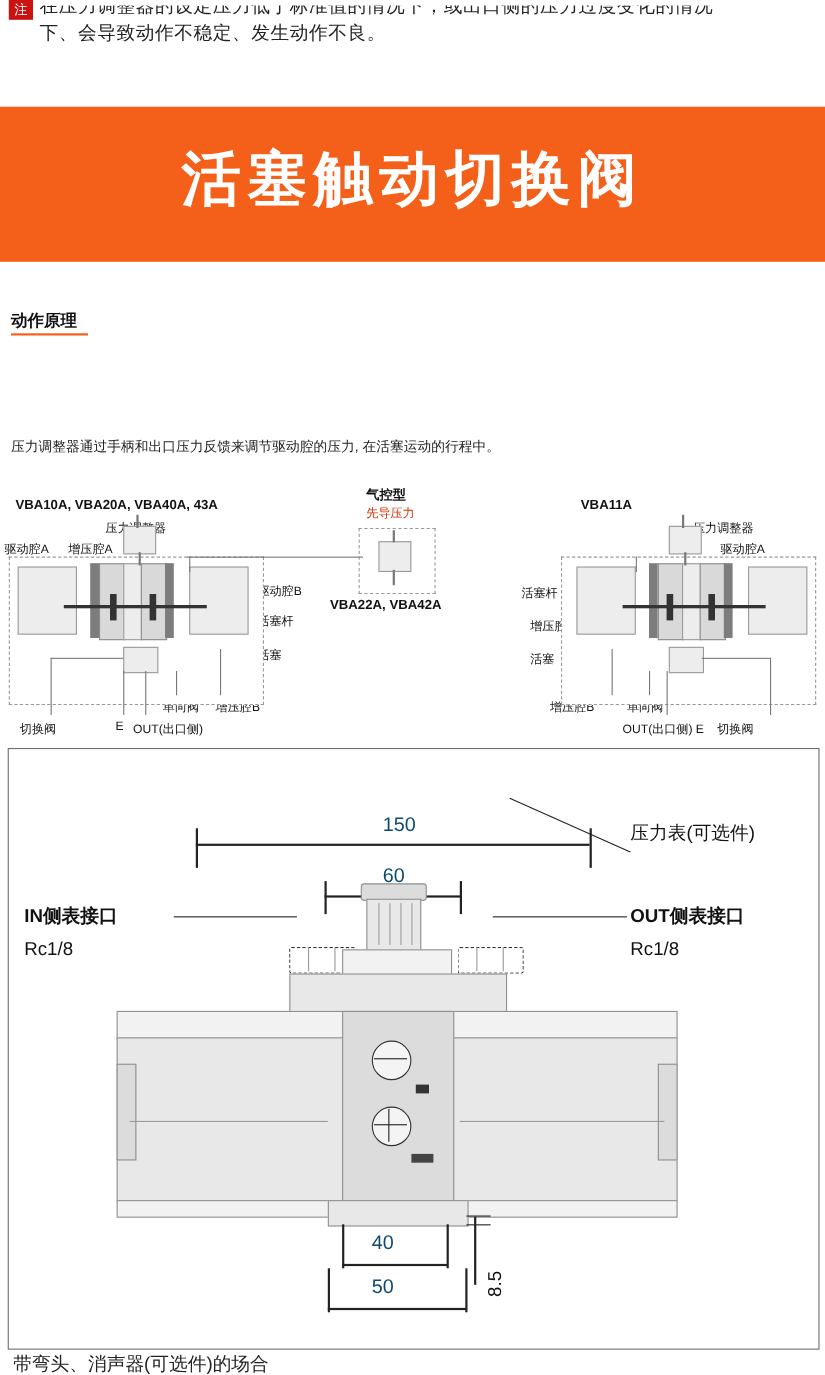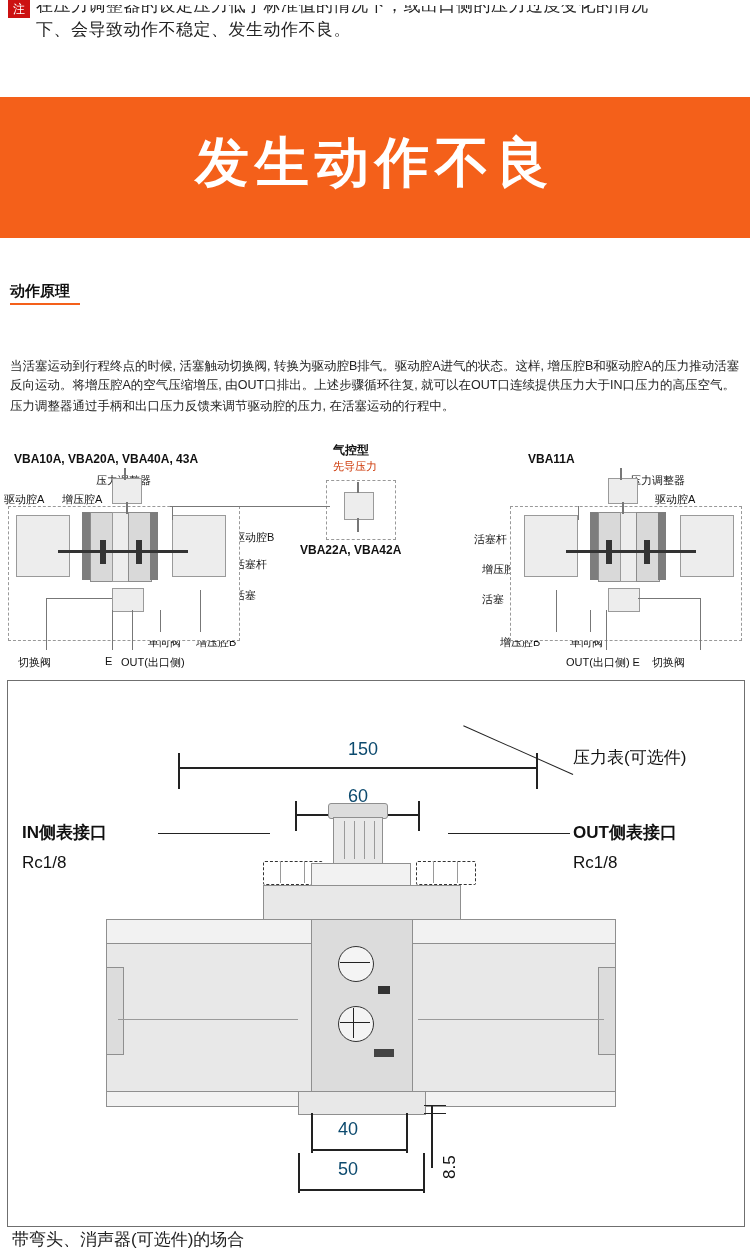--- a/index.html
+++ b/index.html
@@ -97,27 +97,26 @@
 
 <div class="page">
 
   <div class="top-cut">
     <div class="cut-badge">注</div>
     <div class="cut-line1">在压力调整器的设定压力低于标准值的情况下，或出口侧的压力过度变化的情况</div>
     <div class="cut-line2">下、会导致动作不稳定、发生动作不良。</div>
   </div>
 
   <div class="banner">
-    <div class="banner-title">发生动作不良</div>
+    <div class="banner-title">活塞触动切换阀</div>
   </div>
 
   <div class="sec-head">动作原理</div>
   <div class="sec-head-rule"></div>
 
-  <div class="para" id="p2">当活塞运动到行程终点的时候, 活塞触动切换阀, 转换为驱动腔B排气。驱动腔A进气的状态。这样, 增压腔B和驱动腔A的压力推动活塞反向运动。将增压腔A的空气压缩增压, 由OUT口排出。上述步骤循环往复, 就可以在OUT口连续提供压力大于IN口压力的高压空气。</div>
   <div class="para" id="p3">压力调整器通过手柄和出口压力反馈来调节驱动腔的压力, 在活塞运动的行程中。</div>
 
   <div class="diag-zone">
 
     <div class="lbl-b" style="left:14px;top:12px;">VBA10A, VBA20A, VBA40A, 43A</div>
 
     <div class="lbl" style="left:96px;top:33px;">压力调整器</div>
     <div class="lbl" style="left:4px;top:52px;">驱动腔A</div>
     <div class="lbl" style="left:62px;top:52px;">增压腔A</div>
     <div class="lbl" style="left:178px;top:64px;">IN(进口侧)</div>

